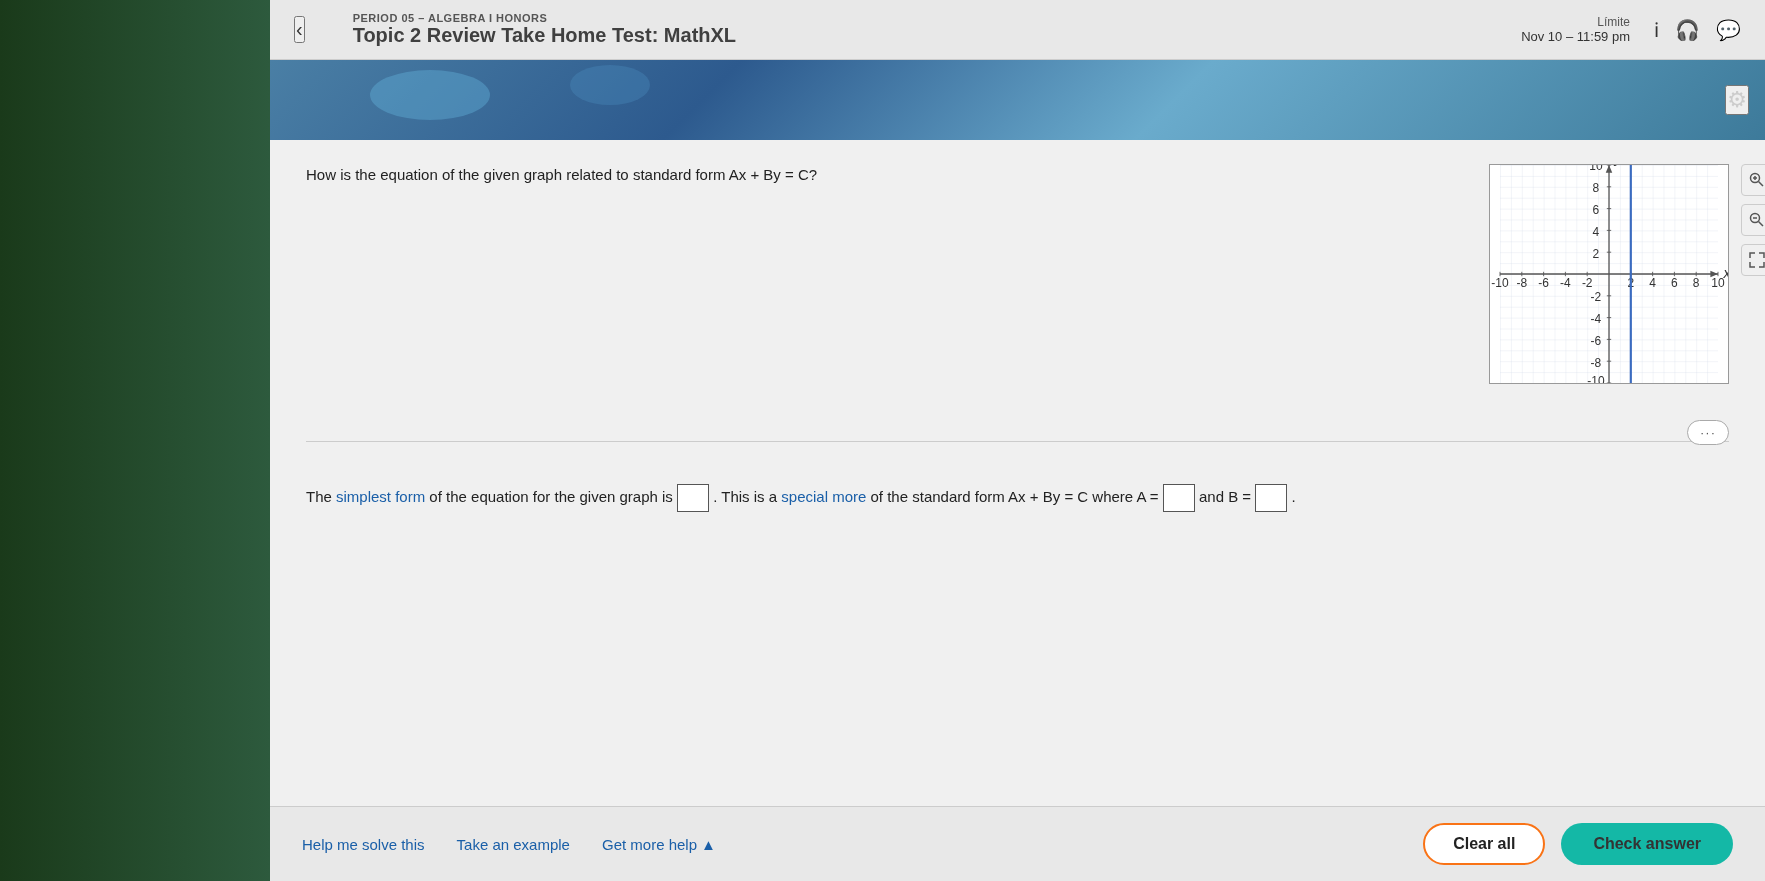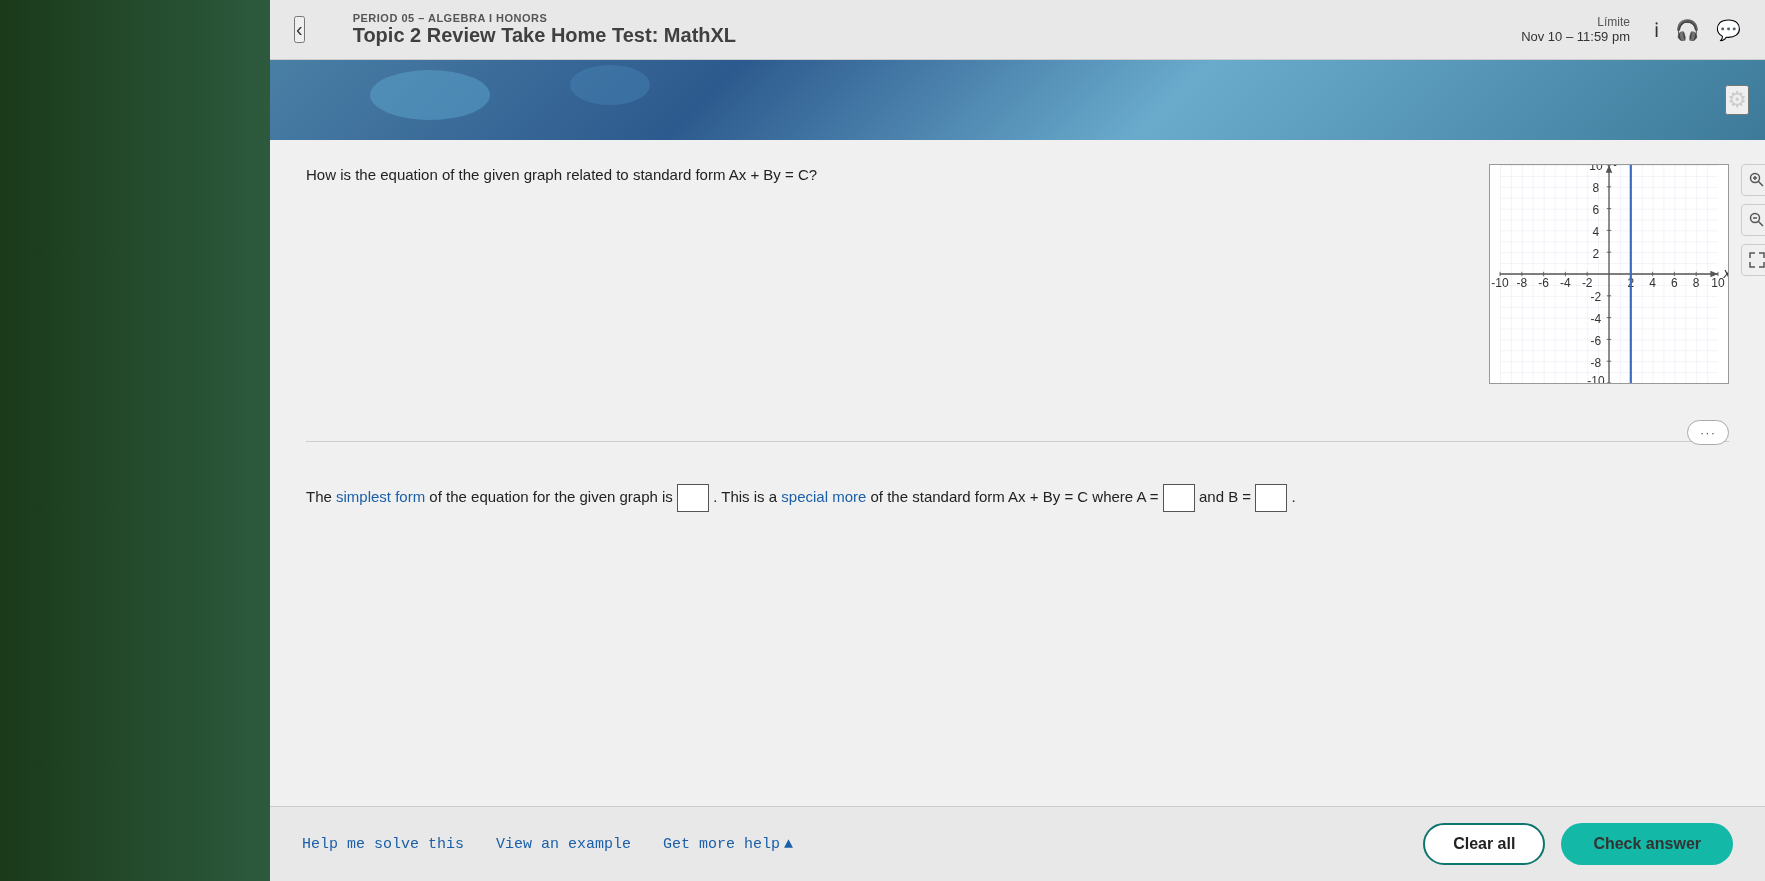--- a/index.html
+++ b/index.html
@@ -250,21 +250,20 @@
       display: flex;
       align-items: center;
       justify-content: space-between;
       border-top: 1px solid #ccc;
     }
 
     .footer-left {
       display: flex;
       align-items: center;
       gap: 32px;
-      font-family: Liberation Mono, monospace;
     }
 
     .footer-link {
       font-size: 15px;
       color: #1a5fa8;
       cursor: pointer;
       text-decoration: none;
       font-weight: 500;
     }
 
@@ -279,21 +278,21 @@
     }
 
     .footer-right {
       display: flex;
       align-items: center;
       gap: 16px;
     }
 
     .clear-all-btn {
       background: white;
-      border: 2px solid #0f766e;
+      border: 2px solid #f97316;
       border-radius: 24px;
       padding: 10px 28px;
       font-size: 16px;
       font-weight: 600;
       color: #222;
       cursor: pointer;
     }
 
     .check-answer-btn {
       background: #14b8a6;
@@ -462,21 +461,21 @@
       <span class="answer-input" contenteditable="true" style=""></span>
       <span> and B = </span>
       <span class="answer-input" contenteditable="true" style=""></span>
       <span>.</span>
     </div>
   </div>
 
   <div class="footer">
     <div class="footer-left">
       <a class="footer-link">Help me solve this</a>
-      <a class="footer-link">View an example</a>
+      <a class="footer-link">Take an example</a>
       <span class="get-more-help">
         <span>Get more help</span>
         <span>▲</span>
       </span>
     </div>
     <div class="footer-right">
       <button class="clear-all-btn">Clear all</button>
       <button class="check-answer-btn">Check answer</button>
     </div>
   </div>

